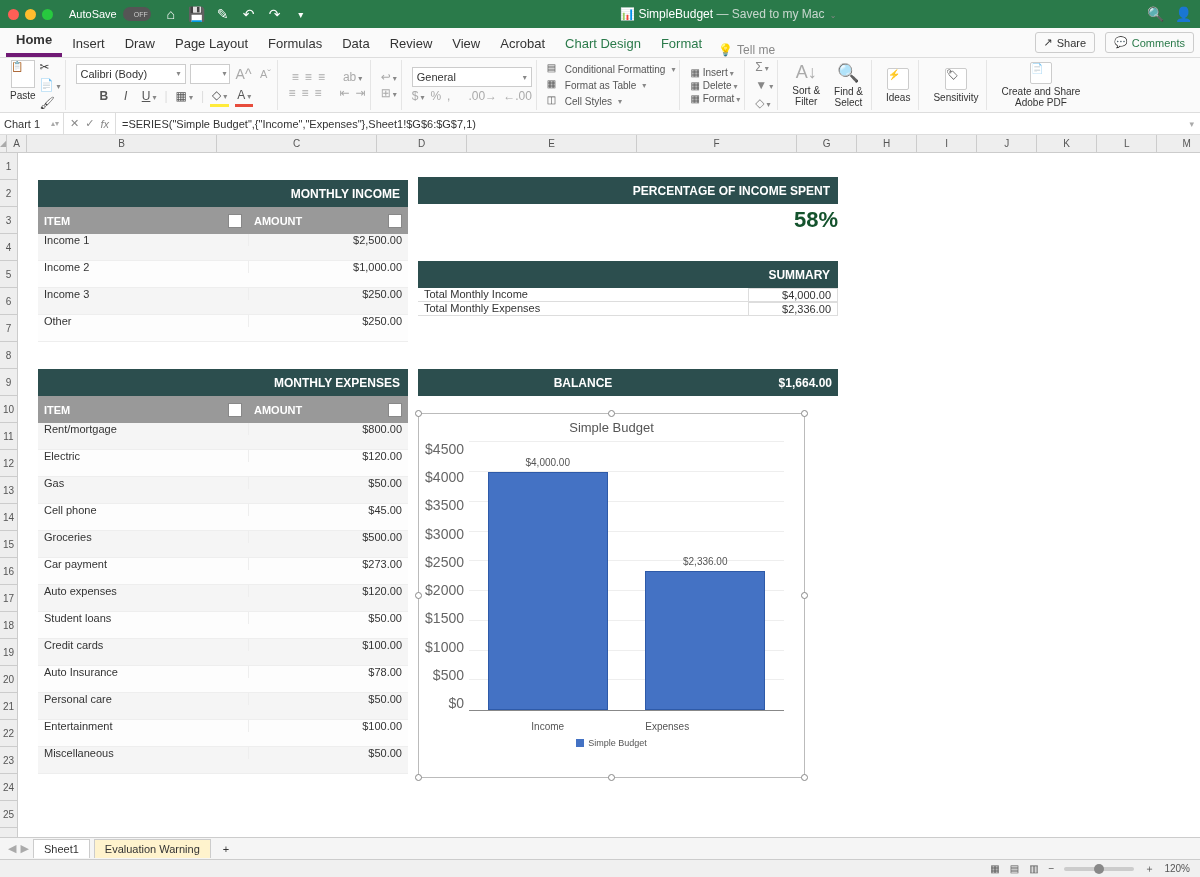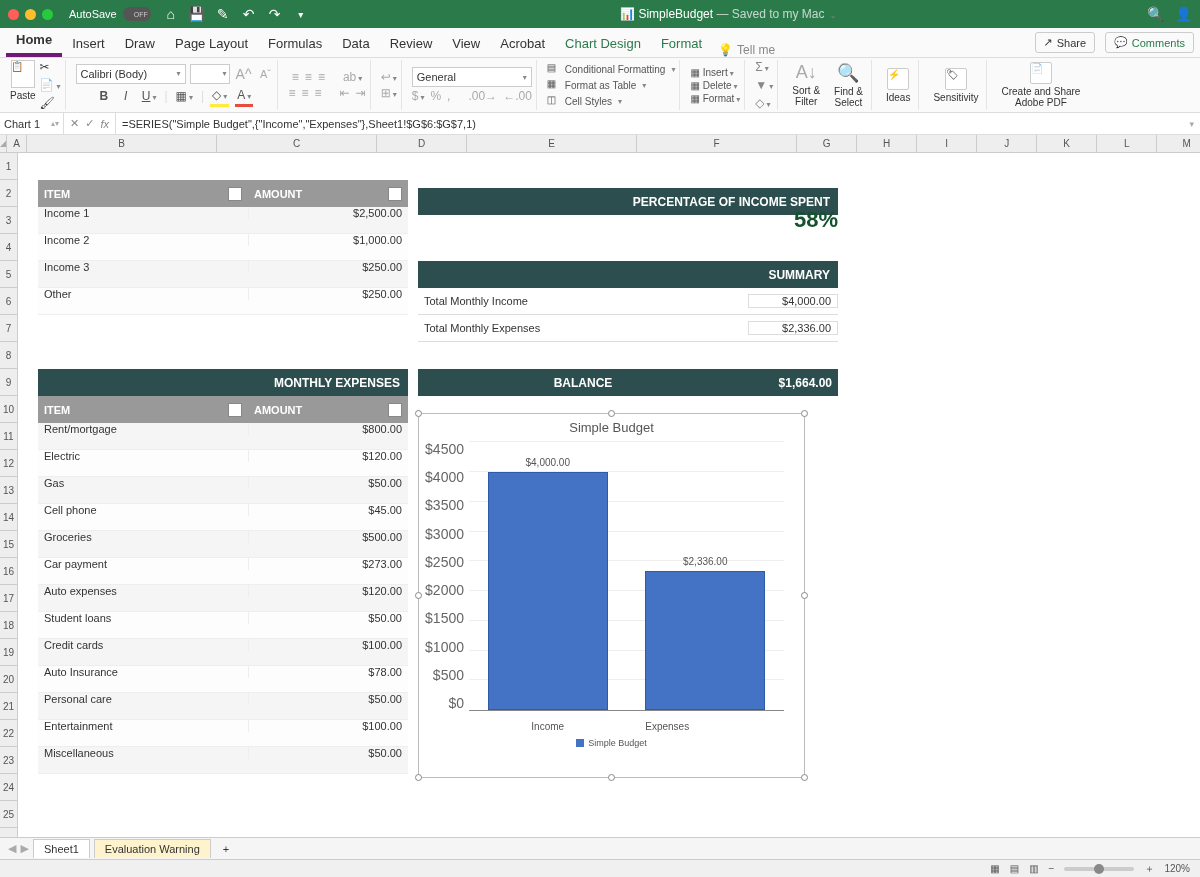--- a/index.html
+++ b/index.html
@@ -78,21 +78,21 @@
   .handle { position: absolute; width: 7px; height: 7px; background: #fff; border: 1px solid #888; border-radius: 50%; }
   
   .sheettabs { position: absolute; bottom: 18px; left: 0; right: 0; height: 22px; background: #f5f5f5; border-top: 1px solid #ccc; display: flex; align-items: center; padding: 0 8px; gap: 4px; font-size: 11px; }
   .stab { padding: 3px 10px; background: #fff; border: 1px solid #ccc; border-bottom: none; }
   .stab.warn { background: #fff3cd; }
   .statusbar { position: absolute; bottom: 0; left: 0; right: 0; height: 18px; background: #f0f0f0; border-top: 1px solid #ccc; display: flex; align-items: center; justify-content: flex-end; padding: 0 10px; gap: 10px; font-size: 10px; color: #555; }
   .dd { font-size: 8px; color: #888; margin-left: 2px; }
   .filter-dd { width:14px; height:14px; background:#fff; border:1px solid #888; display:flex; align-items:center; justify-content:center; font-size:8px;}
   .pctbar { position:absolute; height:27px; display:flex; align-items:center; }
   .pctbar .fill { background: linear-gradient(to right, #a00, #e74c3c, #fff); height: 20px;}
-  .summary-row { height:27px; display:flex; align-items:center; border-bottom:1px solid #ddd; font-size:11px;}
+  .summary-row { height:14px; display:flex; align-items:flex-start; border-bottom:1px solid #ddd; font-size:11px;}
   .summary-row .lbl { flex:1; padding:0 6px;}
   .summary-row .amt { width:90px; text-align:right; padding:0 6px; border:1px solid #ddd; background:#fff;}
   .balance-bar { background:#2c4e4e; color:#fff; font-weight:700; height:27px; display:flex; align-items:center; font-size:12px;}
   .balance-bar .lbl { flex:1; text-align:center;}
   .balance-bar .amt { width:90px; text-align:right; padding:0 6px;}
   .sm-icon { width:14px; height:14px; display:inline-block; }
 </style>
 </head>
 <body>
 
@@ -343,20 +343,21 @@
       <div class="rowhdr">20</div>
       <div class="rowhdr">21</div>
       <div class="rowhdr">22</div>
       <div class="rowhdr">23</div>
       <div class="rowhdr">24</div>
       <div class="rowhdr">25</div>
     </div>
   <div class="sheet">
 
     <div class="block" style="left:20px; top:27px; width:370px;">
+      <div class="hdr-bar">MONTHLY INCOME</div>
       <div style="display:flex">
         <div class="tbl-hdr" style="flex:1; display:flex; justify-content:space-between;">
           <span>ITEM</span>
             <span class="filter-dd">▾</span>
         </div>
         <div class="tbl-hdr" style="width:160px; display:flex; justify-content:space-between;">
           <span>AMOUNT</span>
             <span class="filter-dd">▾</span>
         </div>
       </div>
@@ -441,21 +442,21 @@
             <div class="cell-item">Entertainment</div>
             <div class="cell-amt">$100.00</div>
           </div>
           <div class="row">
             <div class="cell-item">Miscellaneous</div>
             <div class="cell-amt">$50.00</div>
           </div>
         </div>
     </div>
 
-    <div class="block" style="left:400px; top:35px; width:420px;">
+    <div class="block" style="left:400px; top:24px; width:420px;">
       <div class="hdr-bar" style="justify-content:flex-end">PERCENTAGE OF INCOME SPENT</div>
     </div>
     <div class="block" style="left:730px; top:54px; width:90px; text-align:right;">
       <span class="pct">58%</span>
     </div>
 
     <div class="block" style="left:400px; top:108px; width:420px;">
       <div class="hdr-bar" style="justify-content:flex-end">SUMMARY</div>
       <div id="summary-rows">
           <div class="summary-row">

